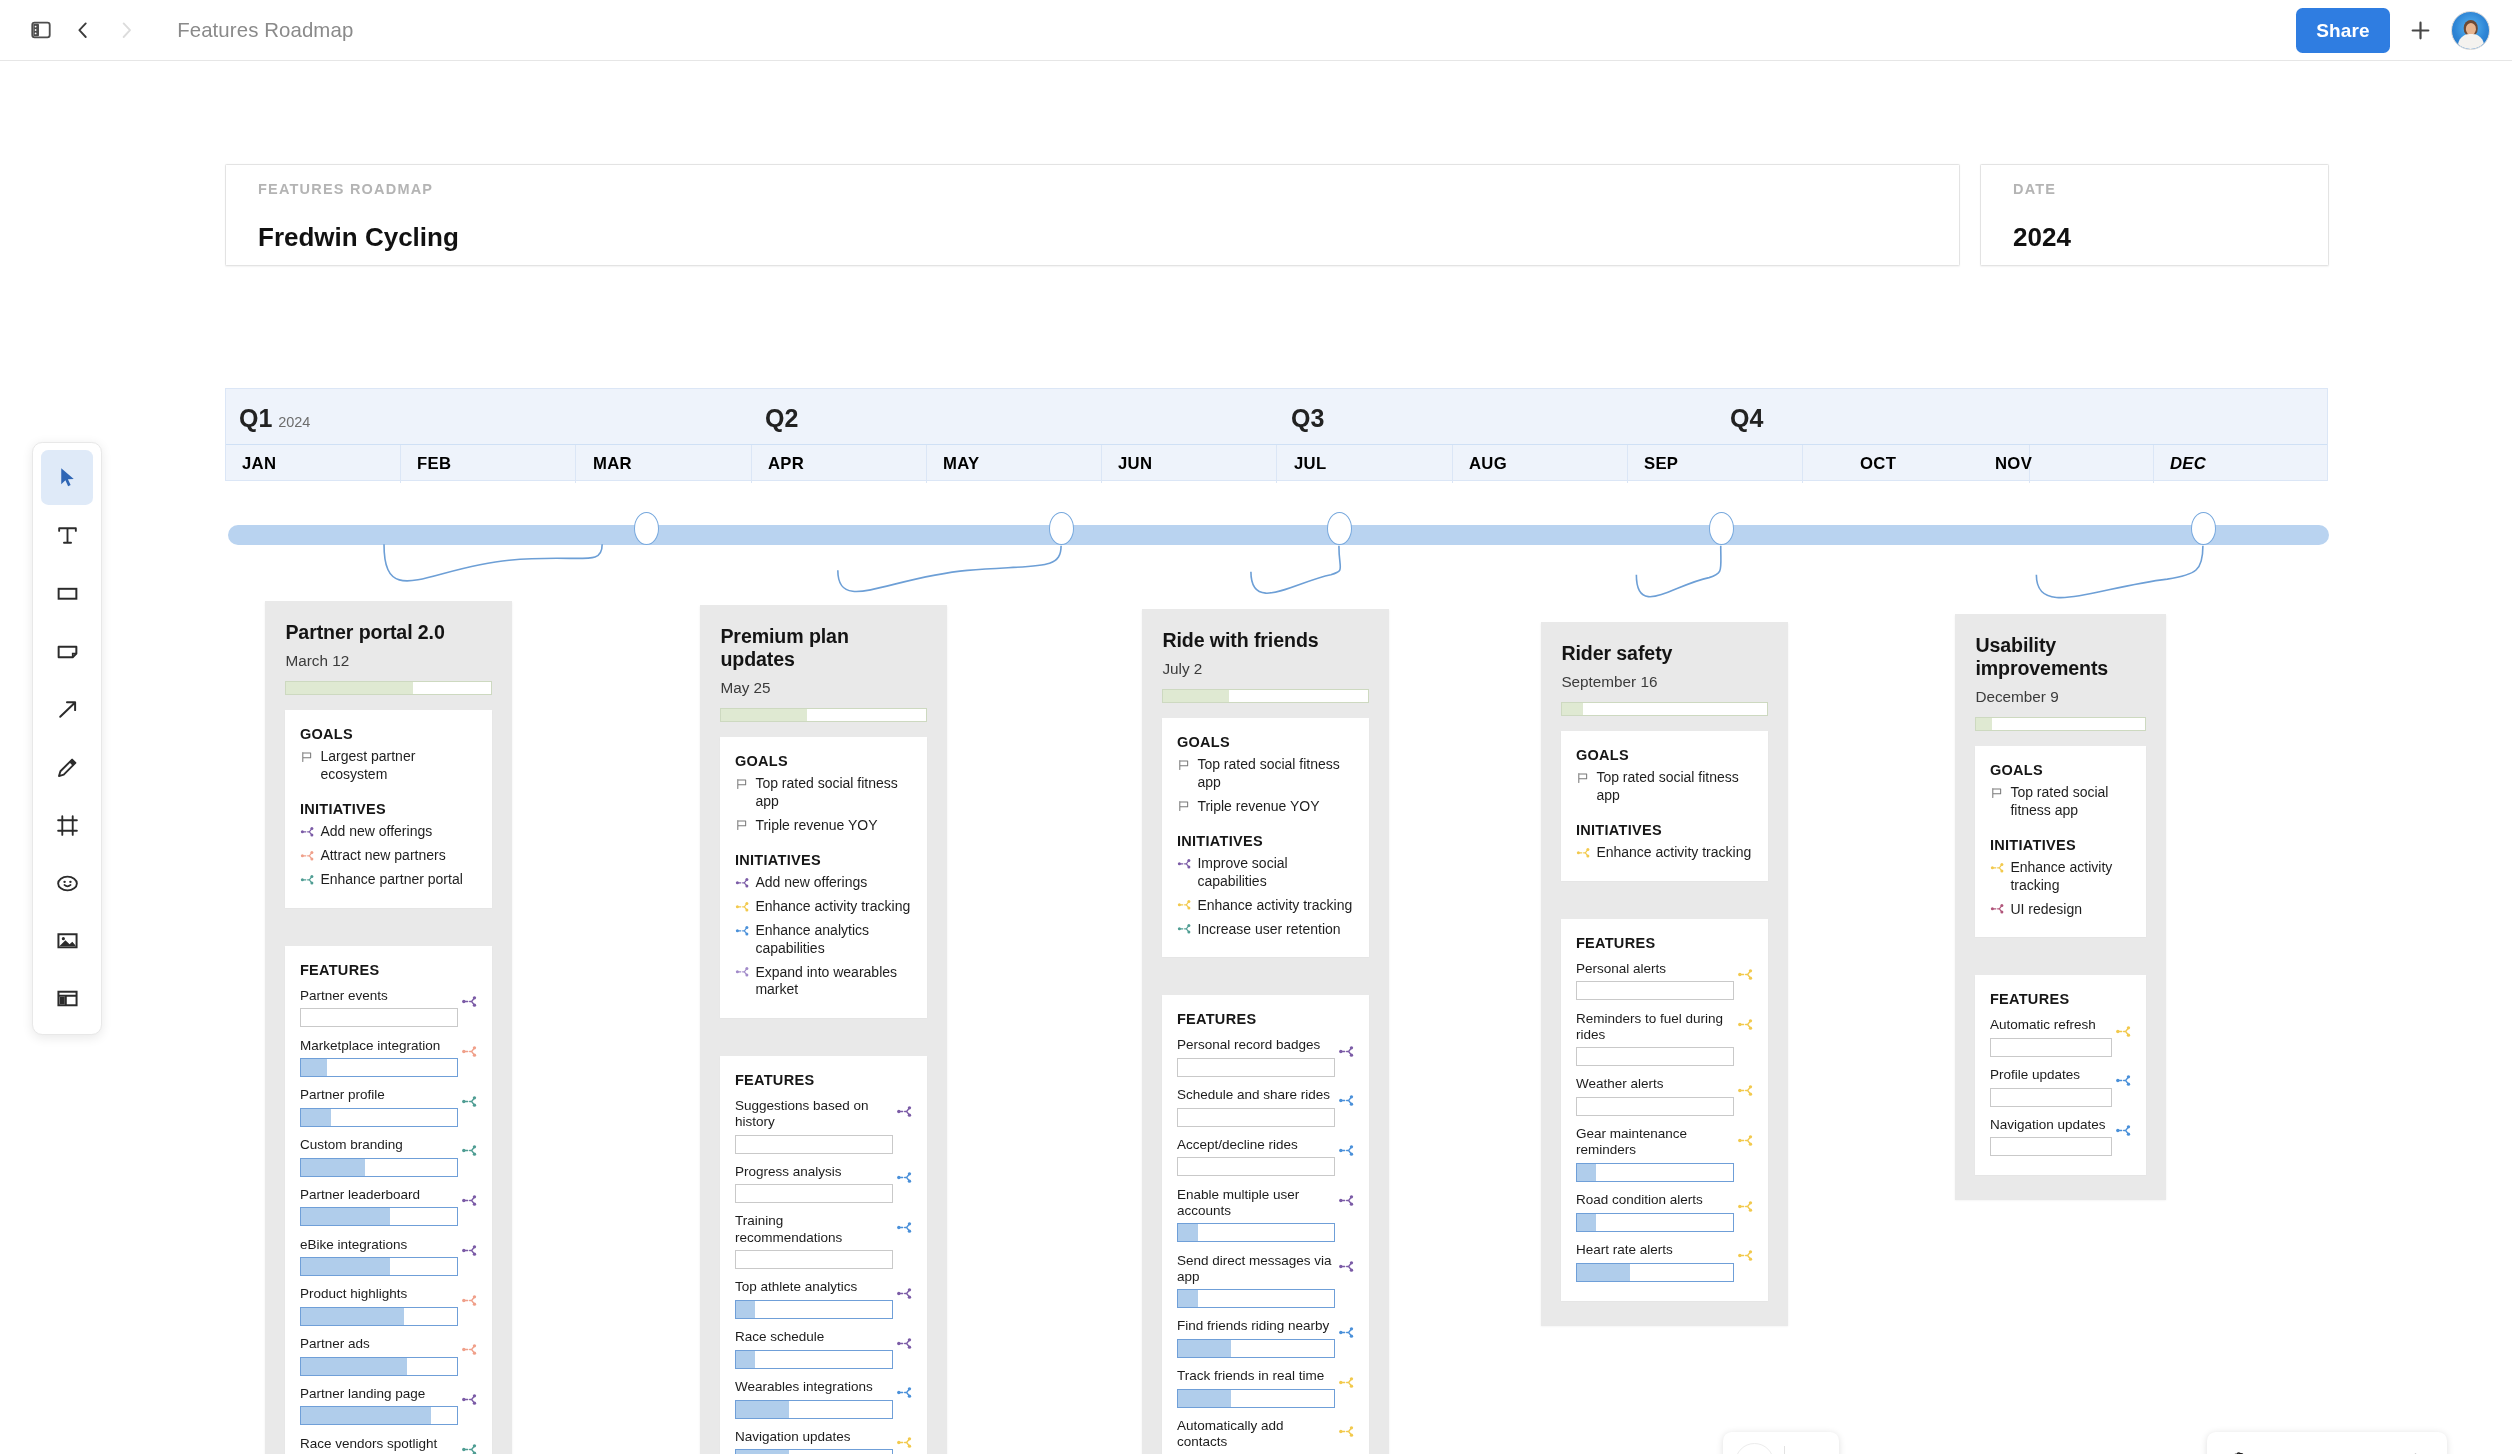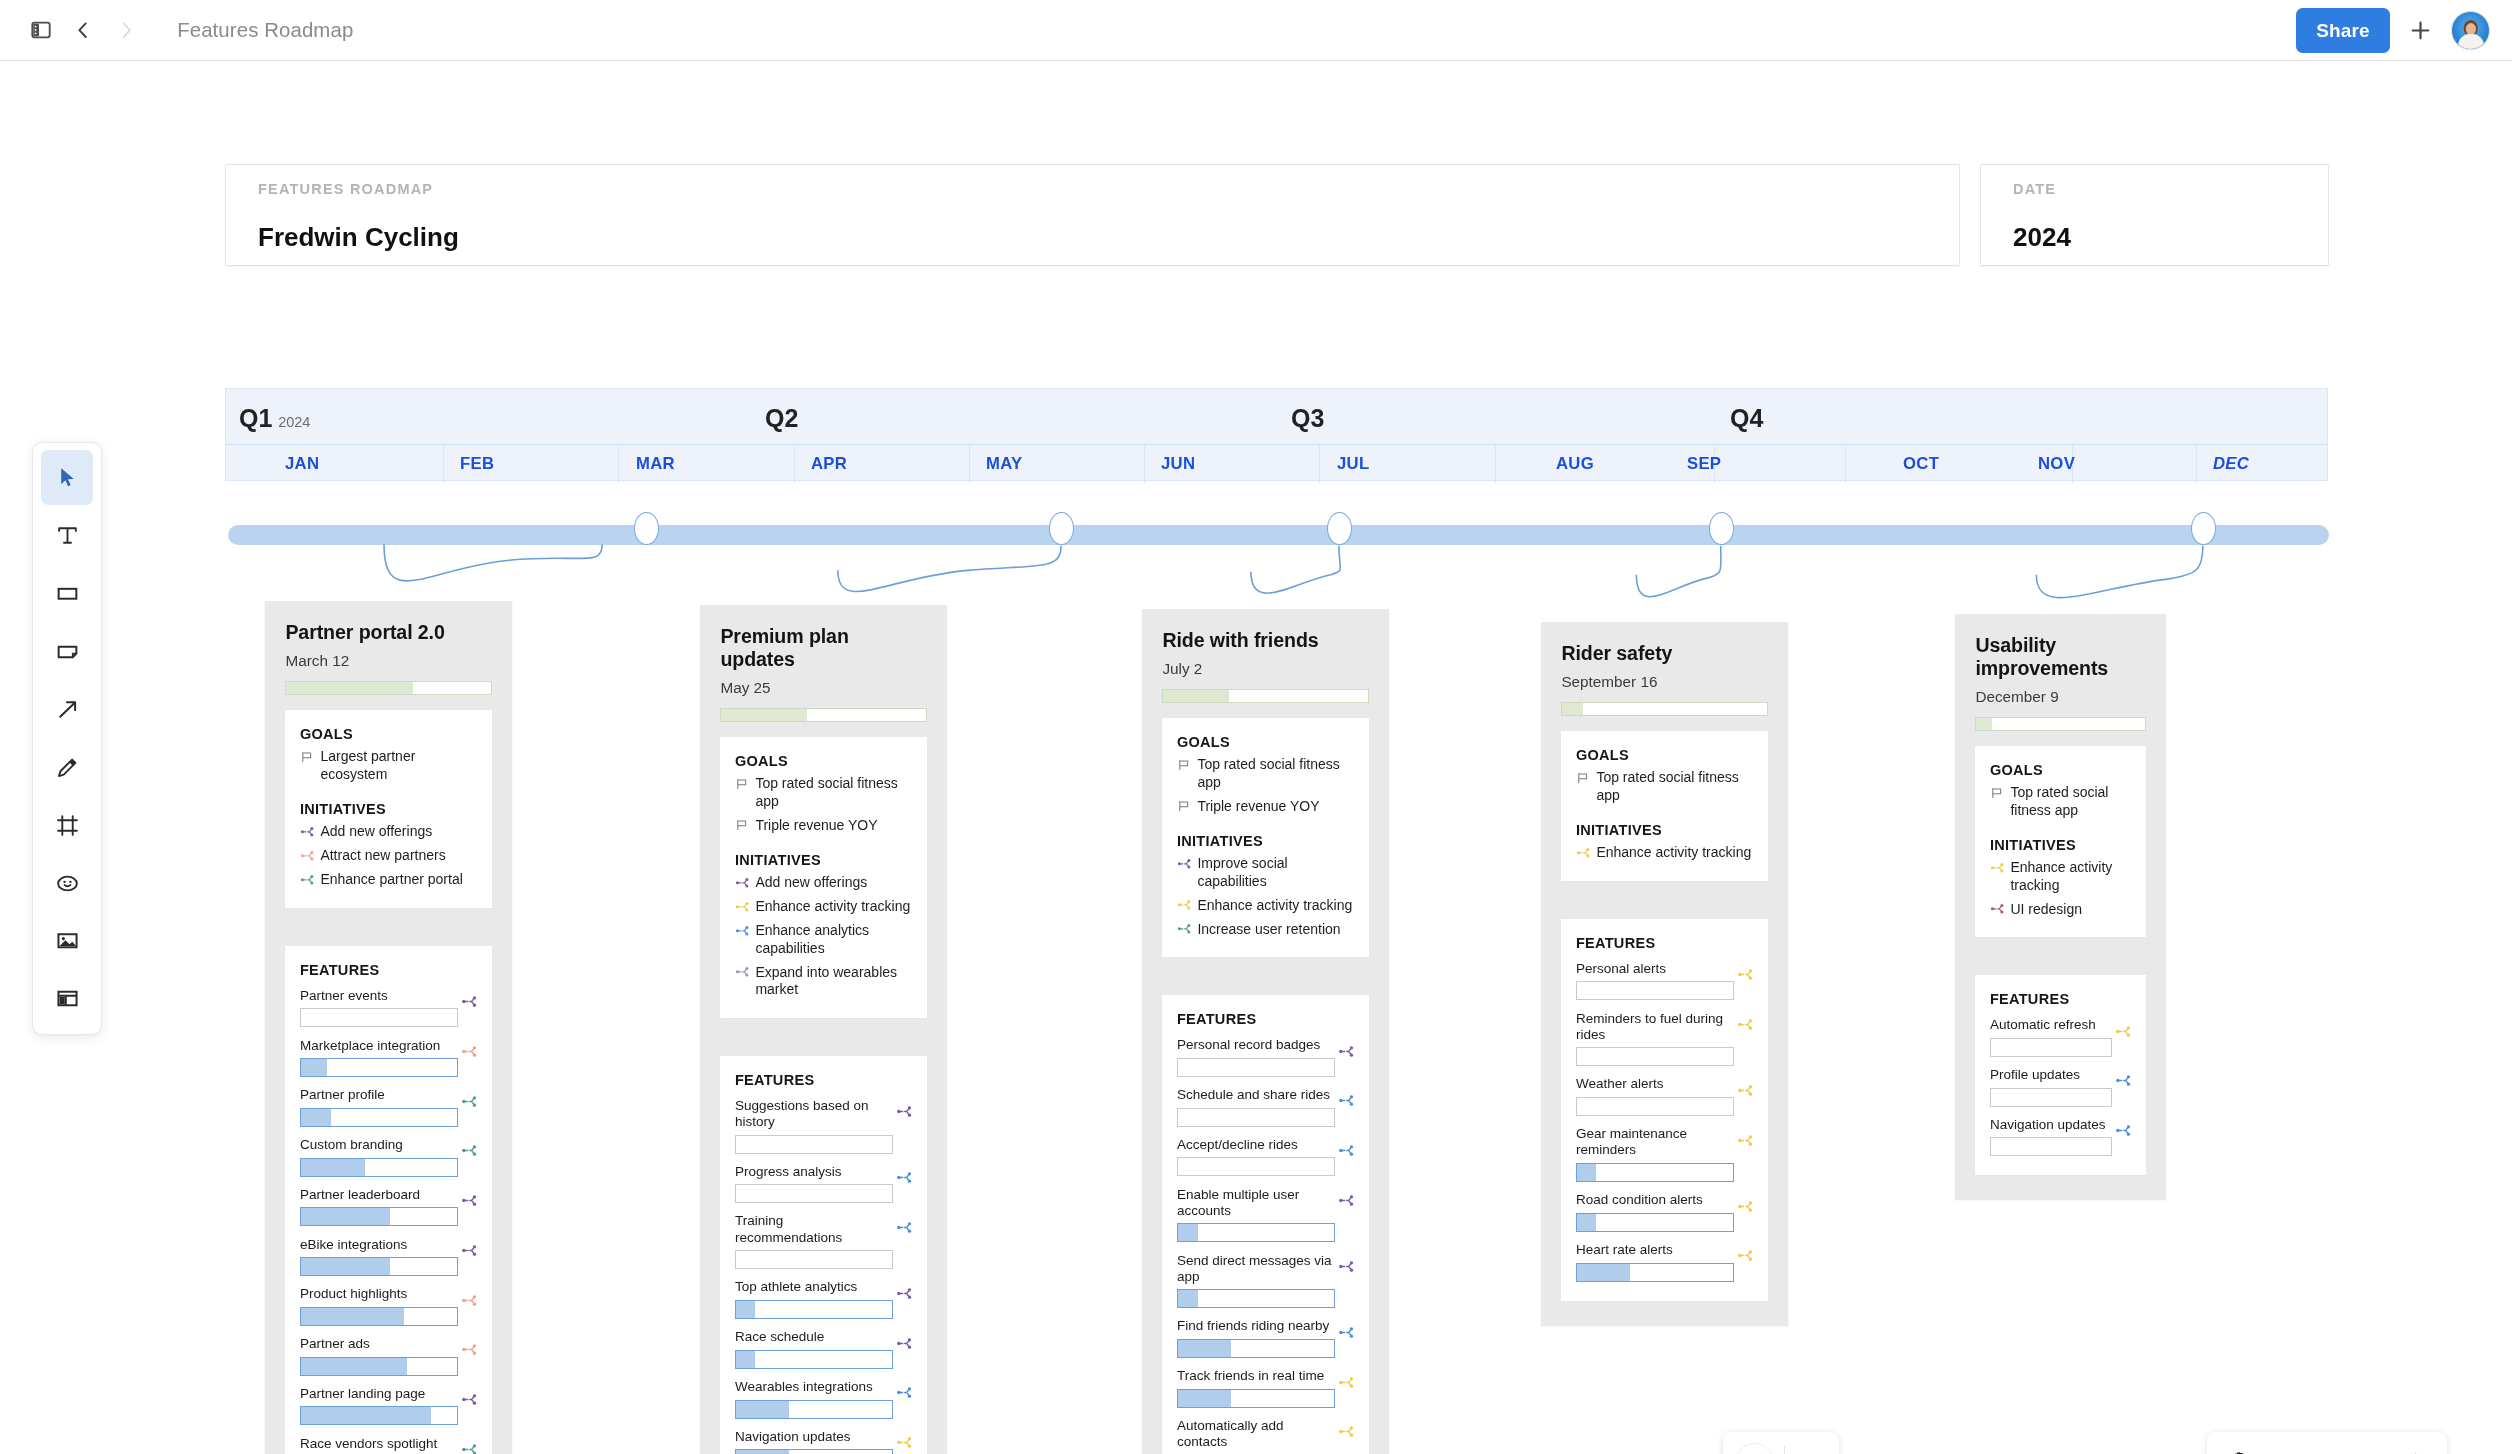--- a/index.html
+++ b/index.html
@@ -91,23 +91,22 @@
   .band{
     position:absolute; left:225px; top:327px; width:2103px; height:93px;
     background:#eef3fb; border:0.7px solid #dbe6f6;
   }
   .band-q{ position:absolute; top:0; left:0; width:100%; height:55px; }
   .qlabel{ position:absolute; top:14.5px; font-size:25px; font-weight:700; color:#222; }
   .qlabel .yr{ font-size:14.5px; font-weight:400; color:#6d6d6d; margin-left:5.8px; }
   .band-m{ position:absolute; top:55px; left:0; width:100%; height:38px; border-top:0.7px solid #cfe0f5; }
   .mcell{
     position:absolute; top:0; height:38px; border-right:0.7px solid #dbe6f6;
-    font-size:16.7px; font-weight:600; color:#1d4ed8; display:flex; align-items:center; padding-left:16px;
+    font-size:16.7px; font-weight:600; color:#000000; display:flex; align-items:center; padding-left:16px;
     letter-spacing:0.3px;
-    margin-left:43px;
   }
   .mcell:last-child{ border-right:none;font-style:italic; }
 
   
   .rail{
     position:absolute; left:228px; top:464px; width:2101px; height:20.4px;
     background:#b9d3f0; border-radius:10.2px;
   }
   .milestone{
     position:absolute; top:451px; width:25px; height:33px;
@@ -288,21 +287,21 @@
         <div class="qlabel" style="left: 1504px;"><span>Q4</span></div>
       </div>
     <div class="band-m" id="mrow">
         <div class="mcell" style="left: 0px; width: 175px;">JAN</div>
         <div class="mcell" style="left: 175px; width: 175px;">FEB</div>
         <div class="mcell" style="left: 351px; width: 175px;">MAR</div>
         <div class="mcell" style="left: 526px; width: 175px;">APR</div>
         <div class="mcell" style="left: 701px; width: 175px;">MAY</div>
         <div class="mcell" style="left: 876px; width: 175px;">JUN</div>
         <div class="mcell" style="left: 1052px; width: 175px;">JUL</div>
-        <div class="mcell" style="left: 1271px; width: 175px;">AUG</div>
+        <div class="mcell" style="left: 1227px; width: 175px;">AUG</div>
         <div class="mcell" style="left: 1402px; width: 175px;">SEP</div>
         <div class="mcell" style="left: 1618px; width: 186px;">OCT</div>
         <div class="mcell" style="left: 1753px; width: 175px;">NOV</div>
         <div class="mcell" style="left: 1928px; width: 175px;">DEC</div>
       </div>
   </div>
 
   <div class="rail"></div>
   <div id="milestones">
       <div class="milestone" style="left: 634px;"></div>

